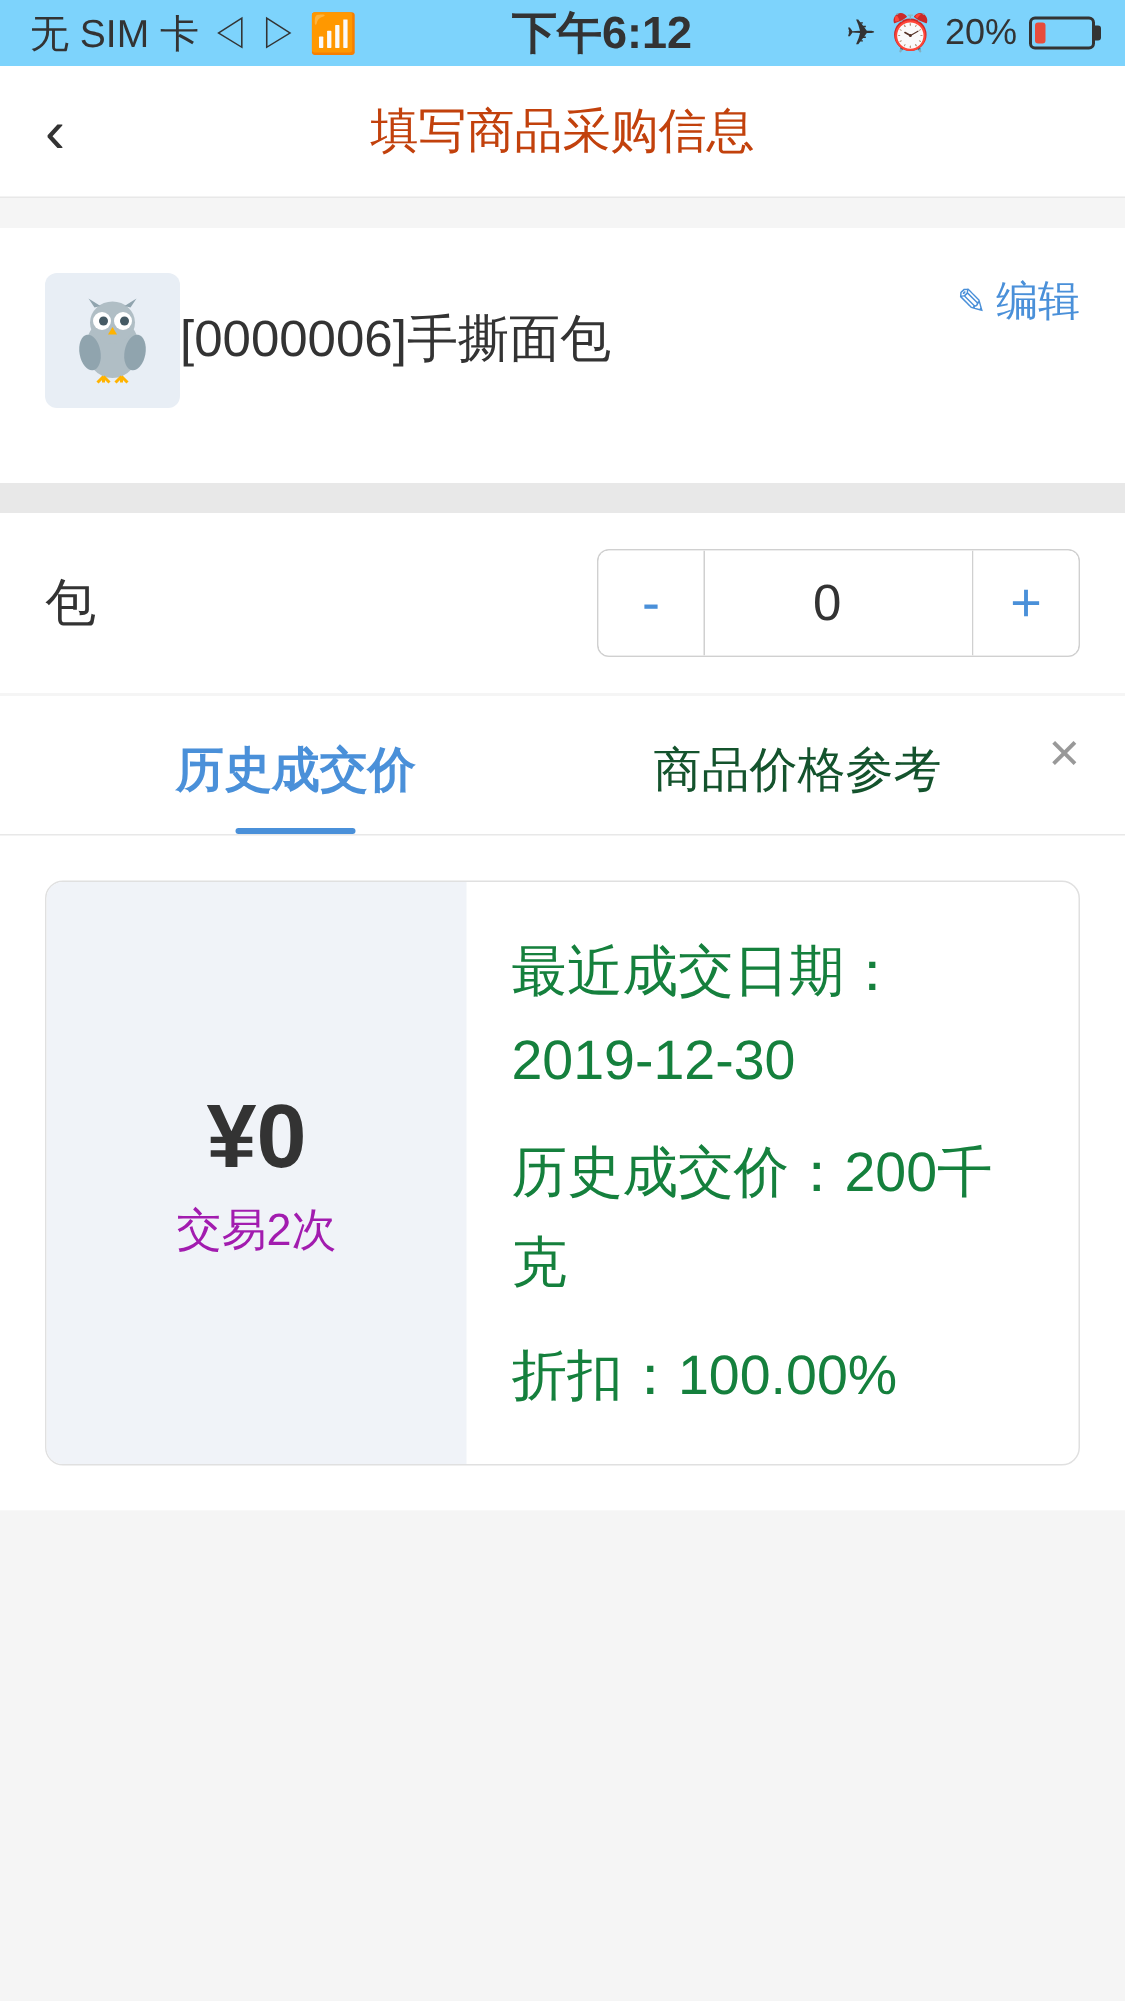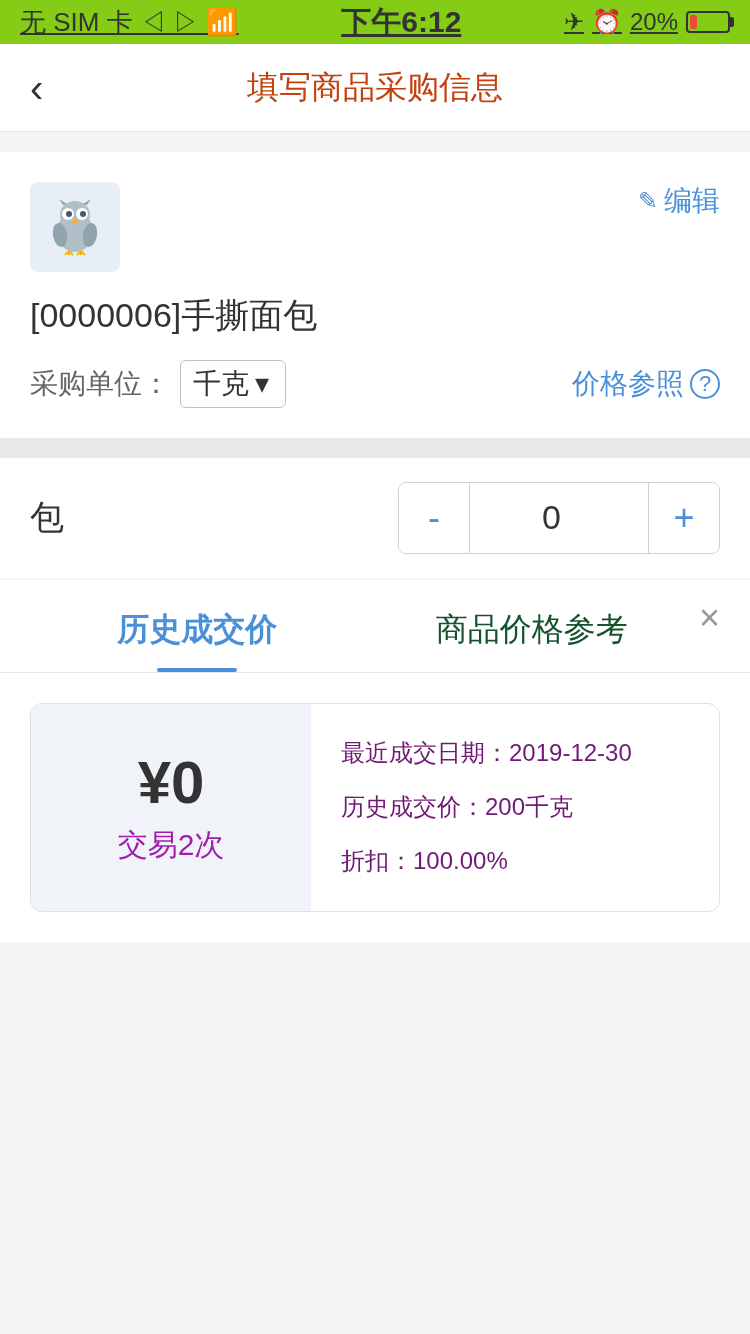--- a/index.html
+++ b/index.html
@@ -8,28 +8,27 @@
       width: 750px;
       min-height: 1334px;
       font-family: -apple-system, "PingFang SC", "Helvetica Neue", Arial, sans-serif;
       background: #f5f5f5;
       color: #333;
     }
 
     
     .status-bar {
       height: 44px;
-      background: #84cc16;
+      background: #7dd3fc;
       display: flex;
       align-items: center;
       justify-content: space-between;
       padding: 13px 20px;
       font-size: 28px;
       font-weight: 500;
-      text-decoration: underline;
     }
     .status-left { font-size: 26px; color: #333; }
     .status-center { font-size: 30px; color: #333; font-weight: 600; }
     .status-right { display: flex; align-items: center; gap: 8px; font-size: 24px; color: #333; }
     .battery {
       width: 44px; height: 22px;
       border: 2px solid #333;
       border-radius: 4px;
       position: relative;
       display: inline-flex;
@@ -86,23 +85,21 @@
       padding: 30px;
     }
     .product-top {
       display: flex;
       align-items: flex-start;
       justify-content: space-between;
       margin-bottom: 20px;
     }
     .product-left {
       display: flex;
-      align-items: flex-start;
-      gap: 20px;
-      flex-direction: column;
+      align-items: center;
     }
     .product-thumb {
       width: 90px;
       height: 90px;
       background: #e8eef5;
       border-radius: 8px;
       display: flex;
       align-items: center;
       justify-content: center;
       flex-shrink: 0;
@@ -307,22 +304,22 @@
     }
     .history-right {
       flex: 1;
       padding: 30px 30px;
       display: flex;
       flex-direction: column;
       justify-content: center;
       gap: 16px;
     }
     .history-detail {
-      font-size: 24px;
-      color: #701a75;
+      font-size: 37px;
+      color: #15803d;
       line-height: 1.6;
     }
 
     
     .bottom-area {
       background: #f5f5f5;
       flex: 1;
       min-height: 600px;
     }
   </style>
@@ -380,33 +377,20 @@
         </svg>
       </div>
       <span class="product-name">[0000006]手撕面包</span>
     </div>
     <span class="edit-link">
       <span class="edit-icon">✎</span>
       <span>编辑</span>
     </span>
   </div>
 
-  <div class="product-bottom">
-    <div class="unit-section">
-      <span>采购单位：</span>
-      <div class="unit-select">
-        <span>千克</span>
-        <span>▾</span>
-      </div>
-    </div>
-    <div class="price-ref">
-      <span>价格参照</span>
-      <span class="help-circle">?</span>
-    </div>
-  </div>
 </div>
 
 <div class="divider-thick"></div>
 
 <div class="quantity-row">
   <div class="qty-label">
     <span class="qty-label-main">包</span>
   </div>
   <div class="qty-control">
     <button class="qty-btn">-</button>

